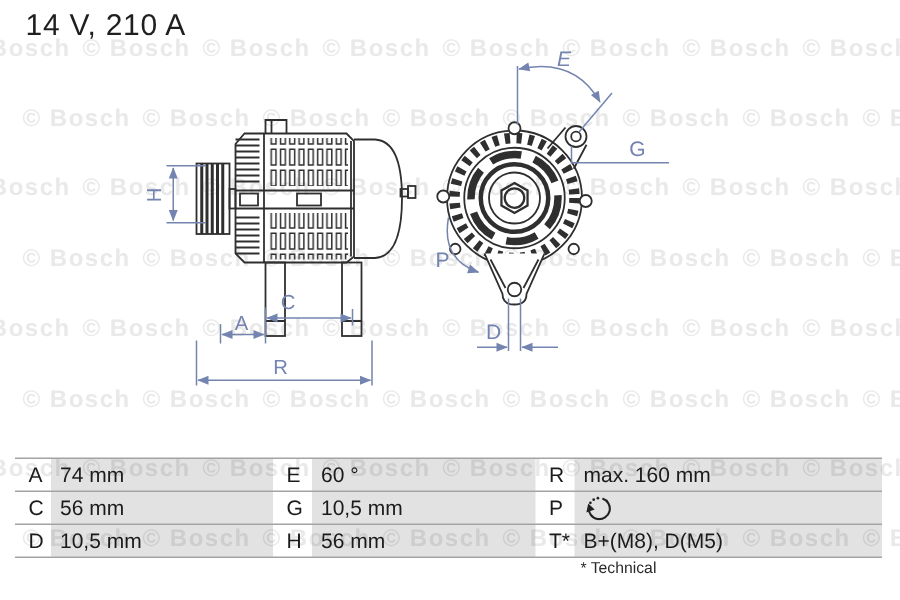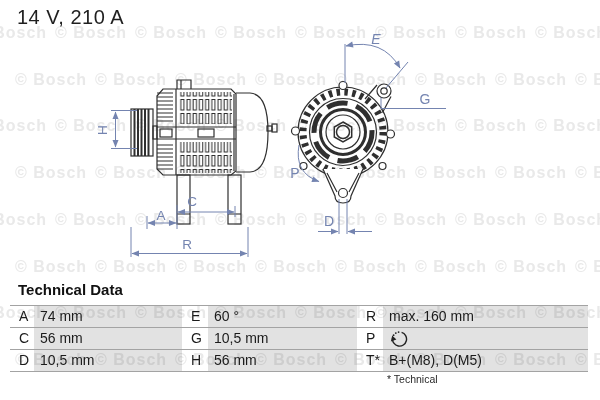--- a/index.html
+++ b/index.html
@@ -208,21 +208,20 @@
       <line x1="372" y1="231.5" x2="348" y2="231.5" marker-end="url(#arw)"></line>
     </g>
     <g fill="#7484b0" font-size="14" text-anchor="middle">
       <text x="376" y="44" font-style="italic">E</text>
       <text x="425" y="104">G</text>
       <text x="295" y="178">P</text>
       <text x="329" y="226">D</text>
     </g>
   </svg>
 
-  <div id="td-heading" class="content">Technical Data</div>
 
   <div id="td-table" class="content">
     <div class="td-row">
       <div class="kcell">A</div>
       <div class="vcell">74 mm</div>
       <div class="kcell">E</div>
       <div class="vcell">60 °</div>
       <div class="kcell">R</div>
       <div class="vcell">max. 160 mm</div>
     </div>

